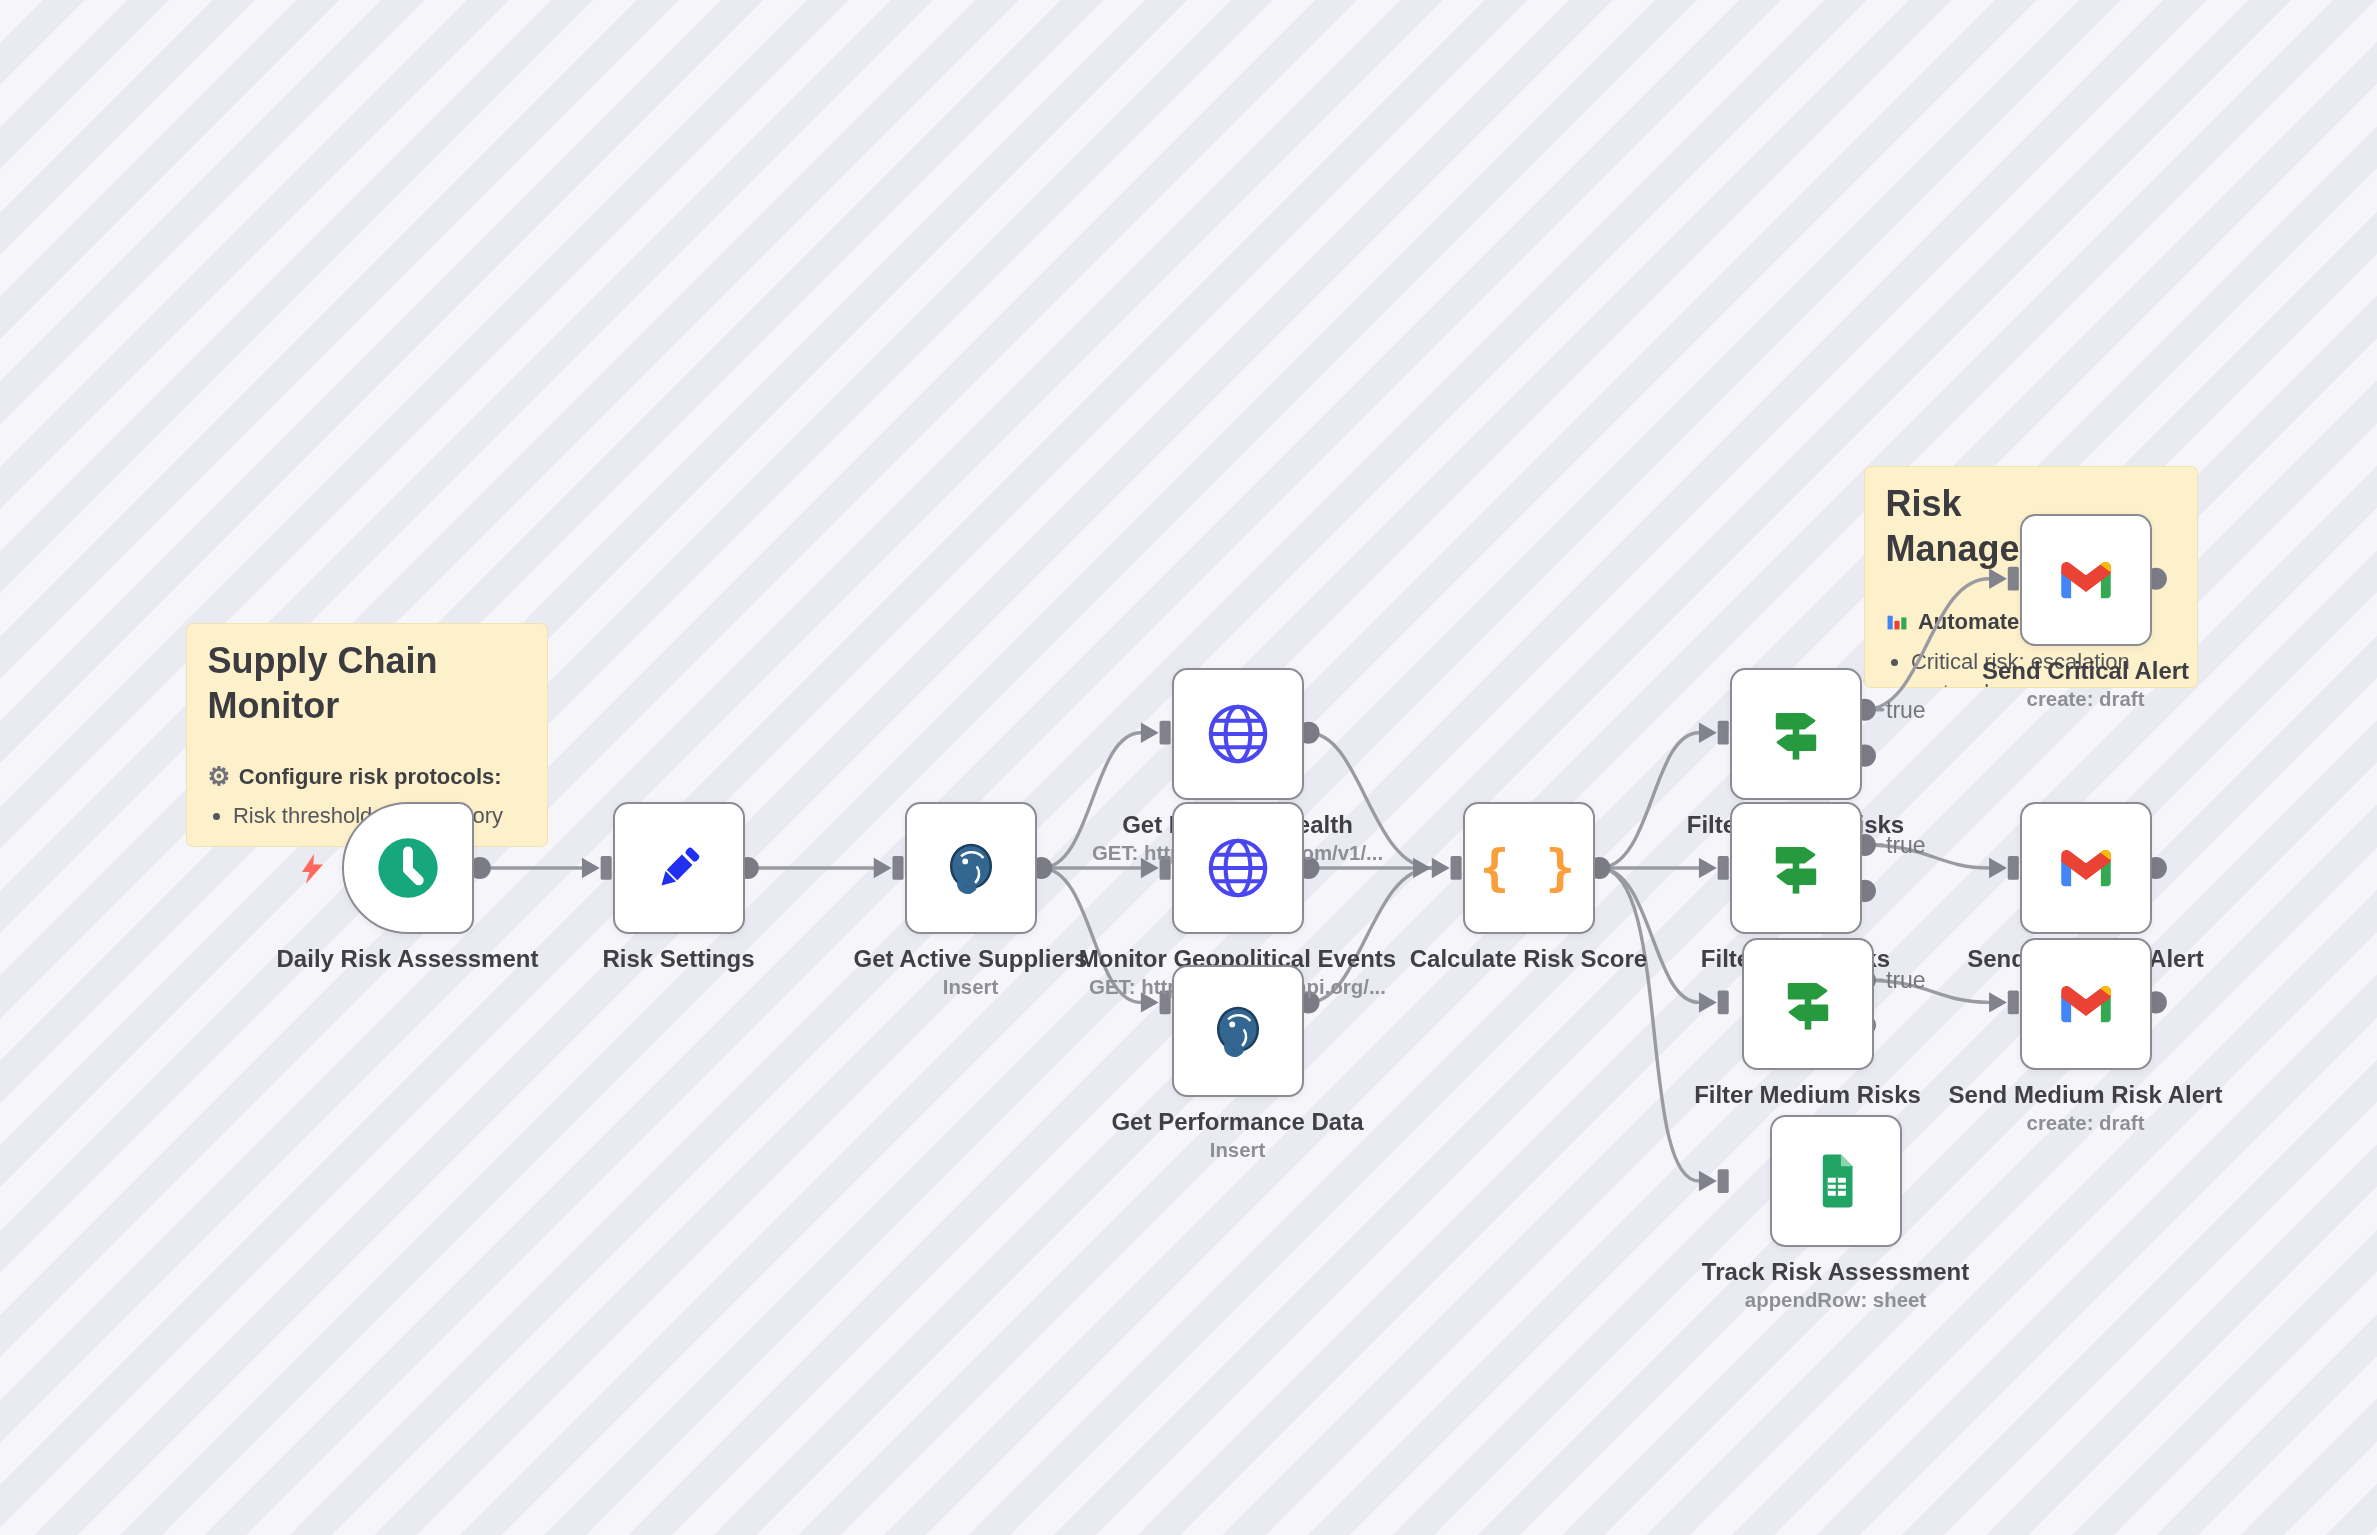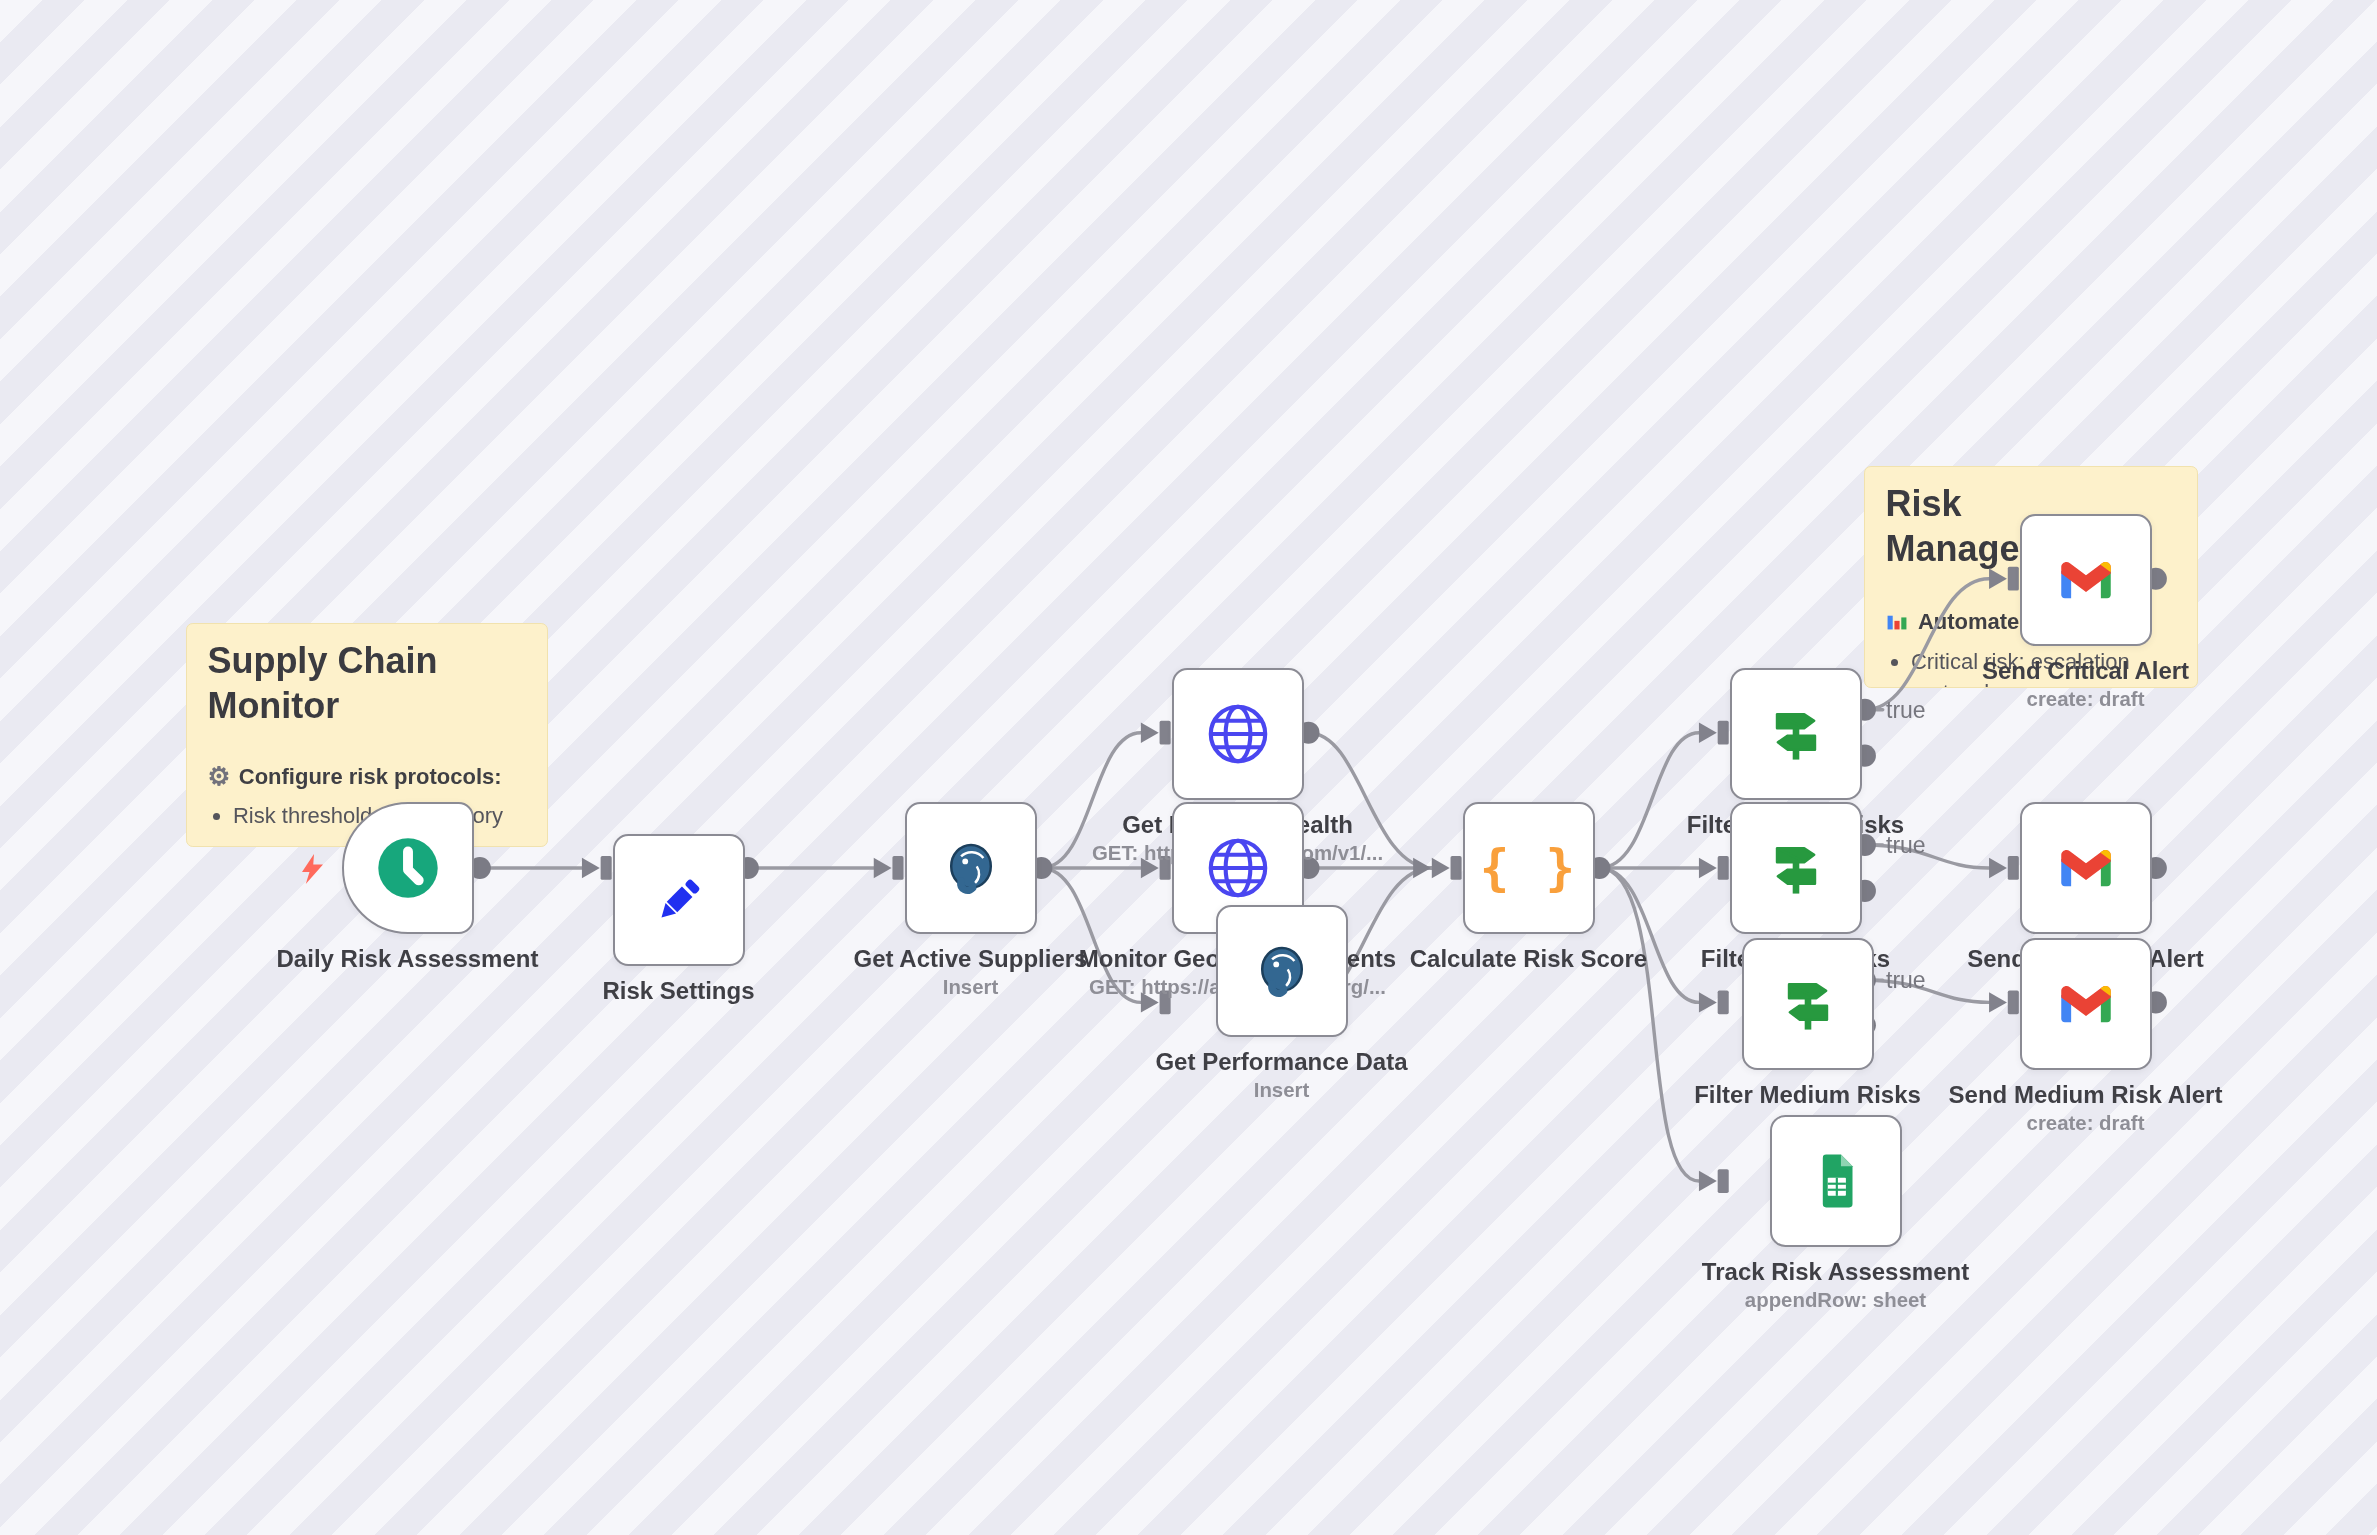--- a/index.html
+++ b/index.html
@@ -151,21 +151,21 @@
       </span>
     </div>
     <span class="bolt">
       <svg width="25.5" height="36" viewBox="0 0 34 44">
         <polygon points="20,2 4,26 14,26 9,42 32,16 19,16" fill="#ff6a5c"></polygon>
       </svg>
     </span>
     <div class="node-label">Daily Risk Assessment</div>
   </div>
 
-  <div class="node" style="left:613px;top:802px;z-index:10;margin-top:32px;">
+  <div class="node" style="left:613px;top:802px;z-index:10;">
     <div class="node-box">
       <span class="icon">
         <svg width="66" height="66" viewBox="0 0 80 80">
           <g transform="rotate(45 40 40)" fill="#2130f0">
             <polygon points="40,70 31,54 49,54"></polygon>
             <rect x="31" y="26" width="18" height="26"></rect>
             <rect x="31" y="12" width="18" height="10" rx="4"></rect>
           </g>
         </svg>
       </span>
@@ -214,21 +214,21 @@
           <line x1="12" y1="24" x2="68" y2="24"></line>
           <line x1="7" y1="40" x2="73" y2="40"></line>
           <line x1="12" y1="56" x2="68" y2="56"></line>
         </svg>
       </span>
     </div>
     <div class="node-label">Monitor Geopolitical Events</div>
     <div class="node-sub">GET: https://api.newsapi.org/...</div>
   </div>
 
-  <div class="node" style="left:1172px;top:905px;z-index:12;margin-left:44px;">
+  <div class="node" style="left:1172px;top:965px;z-index:12;">
     <div class="node-box">
       <span class="icon">
         <svg width="66" height="66" viewBox="0 0 80 80">
           <ellipse cx="40" cy="38" rx="24" ry="26" fill="#336791" stroke="#1c3f5c" stroke-width="3"></ellipse>
           <path d="M28,56 C26,66 36,70 42,64" stroke="#336791" stroke-width="9" fill="none" stroke-linecap="round"></path>
           <path d="M28,26 C35,19 48,19 55,28" stroke="#ffffff" stroke-width="3" fill="none"></path>
           <circle cx="33" cy="32" r="3.5" fill="#ffffff"></circle>
           <path d="M47,38 C51,44 51,52 45,58" stroke="#ffffff" stroke-width="3" fill="none"></path>
         </svg>
       </span>

